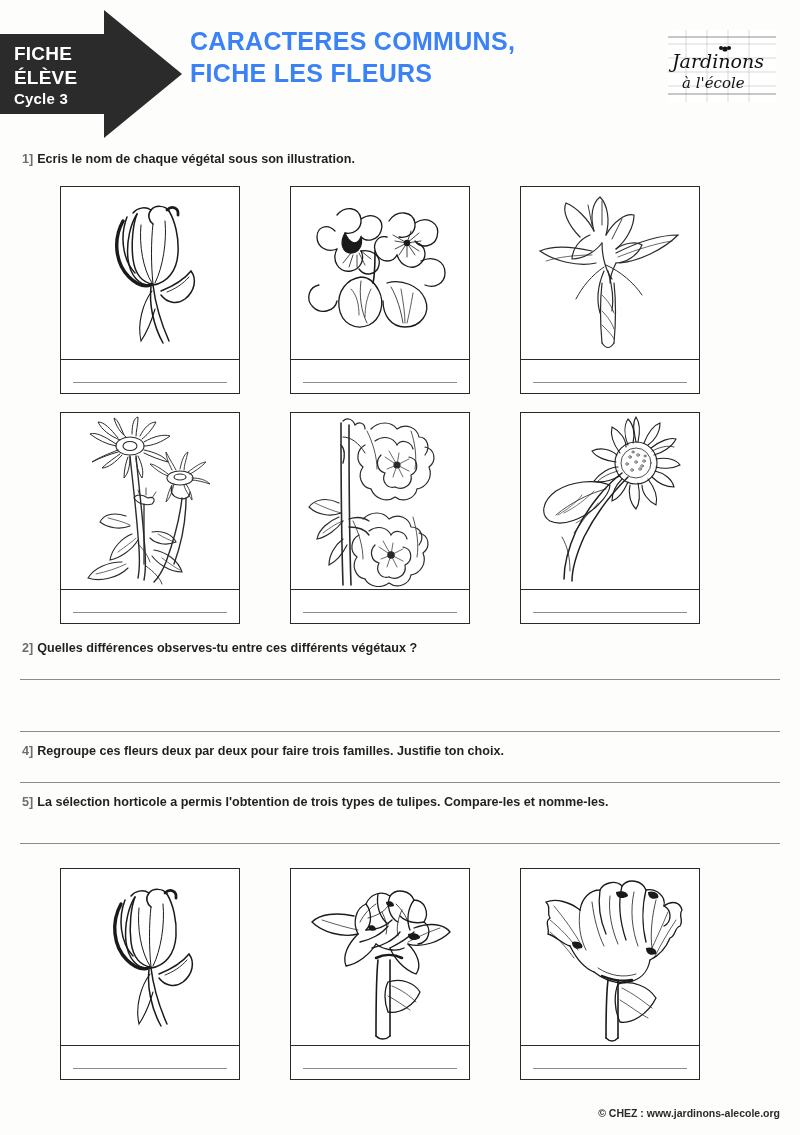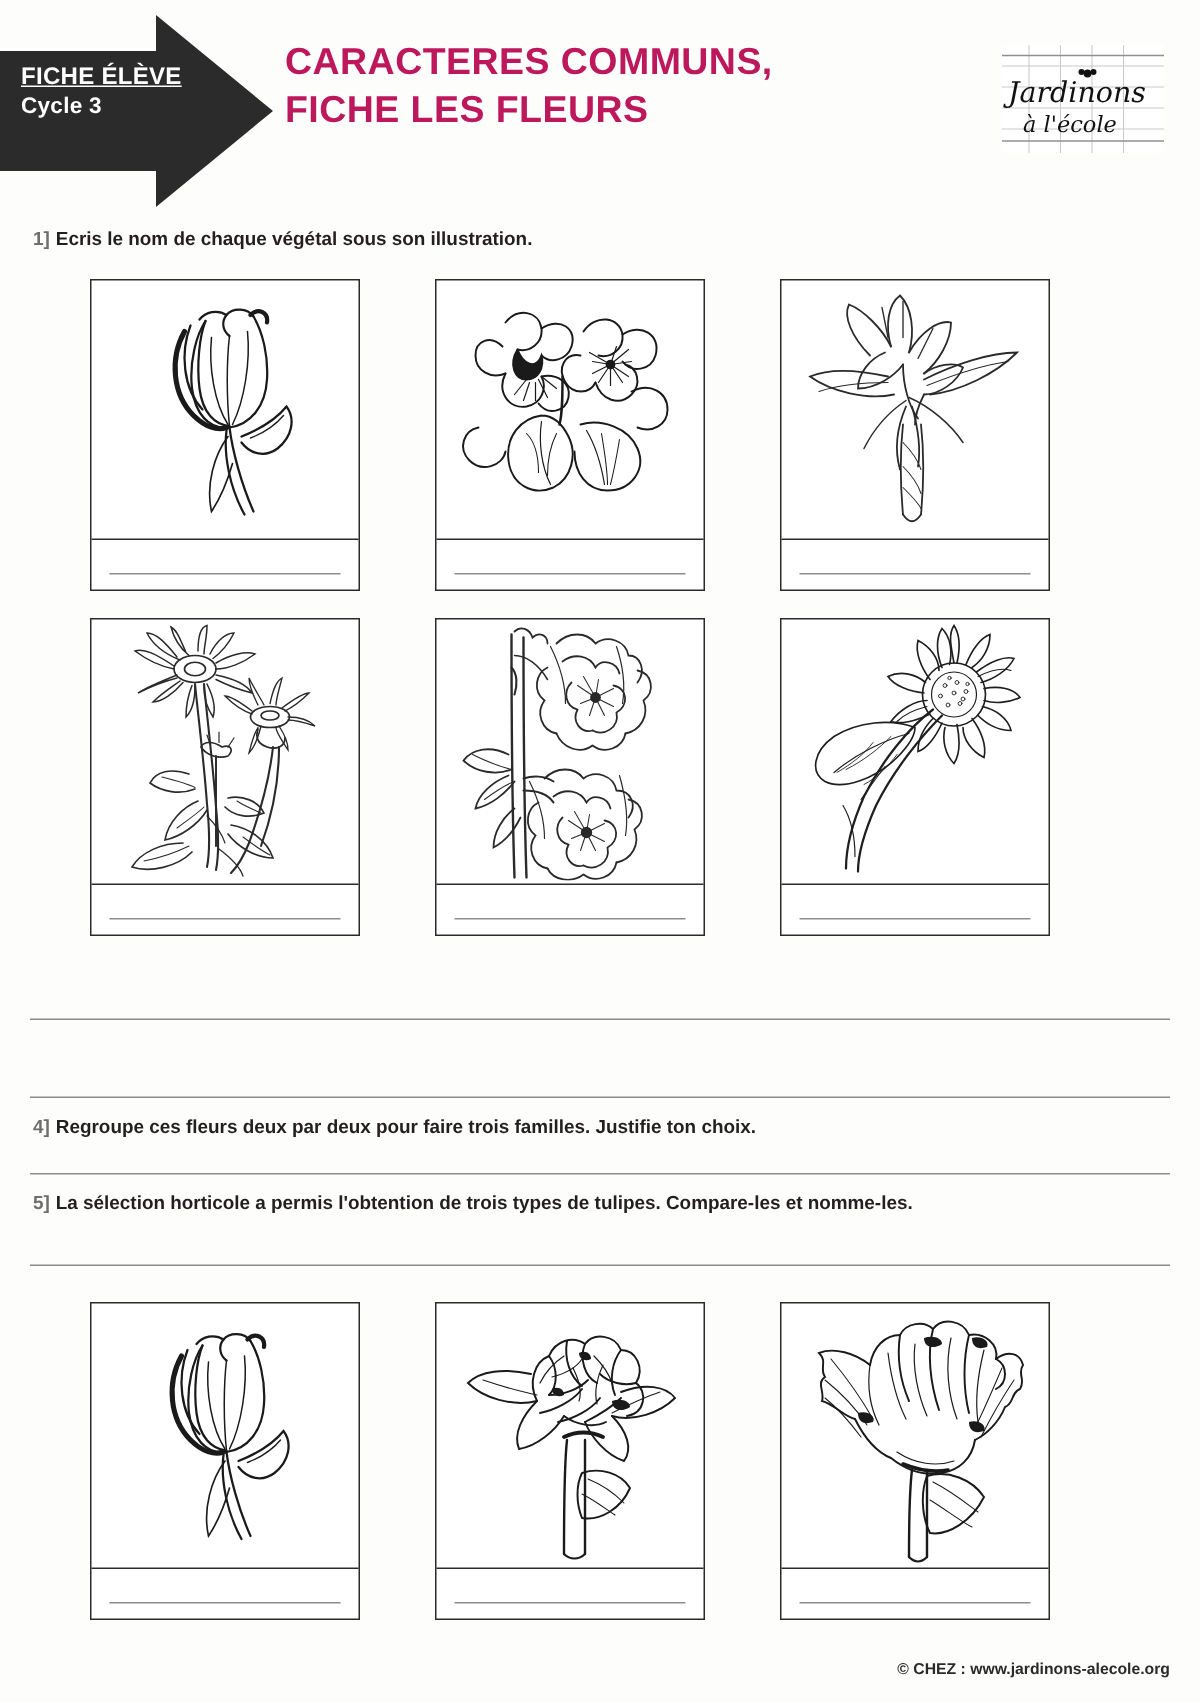--- a/index.html
+++ b/index.html
@@ -12,26 +12,26 @@
   .page { position:relative; width:800px; height:1135px; background:#fdfdfc; }
 
   
   .header { position:relative; height:148px; }
   .arrow-wrap { position:absolute; left:0; top:8px; width:186px; height:132px; }
   .arrow-wrap svg { display:block; }
   .badge-text {
     position:absolute; left:14px; top:42px; width:112px;
     color:#ffffff; line-height:1.25;
   }
-  .badge-line1 { font-size:16px; font-weight:bold; letter-spacing:.2px;text-decoration:underline; }
+  .badge-line1 { font-size:19px; font-weight:bold; letter-spacing:.2px; }
   .badge-line2 { font-size:15px; font-weight:bold; letter-spacing:.2px; }
 
   .title {
     position:absolute; left:190px; top:26px; width:460px;
-    color:#be185d; font-size:25px; font-weight:bold;
+    color:#3b82f6; font-size:25px; font-weight:bold;
     line-height:1.26; letter-spacing:.3px;
   }
 
   .logo { position:absolute; right:18px; top:24px; width:120px; height:86px; }
   .logo svg { display:block; }
 
   
   .qline {
     position:absolute; left:20px; right:20px;
     border-top:1.6px solid #8c8c8c;
@@ -435,20 +435,23 @@
           <path d="M30 122 C36 132 38 144 38 156" stroke-width="0.8"></path>
         </g>
       </svg>
     </div>
     <div class="divider" style="top:176px;"></div>
     <div class="answer" style="height:34px;">
       <div class="writeline"></div>
     </div>
   </div>
 
+  <div class="question" style="top:641px;">
+    <span class="qnum">2]</span><span>Quelles différences observes-tu entre ces différents végétaux ?</span>
+  </div>
 
   <div class="qline" style="top:679px;"></div>
 
 
   <div class="qline" style="top:731px;"></div>
 
   <div class="question" style="top:744px;">
     <span class="qnum">4]</span><span>Regroupe ces fleurs deux par deux pour faire trois familles. Justifie ton choix.</span>
   </div>
 

